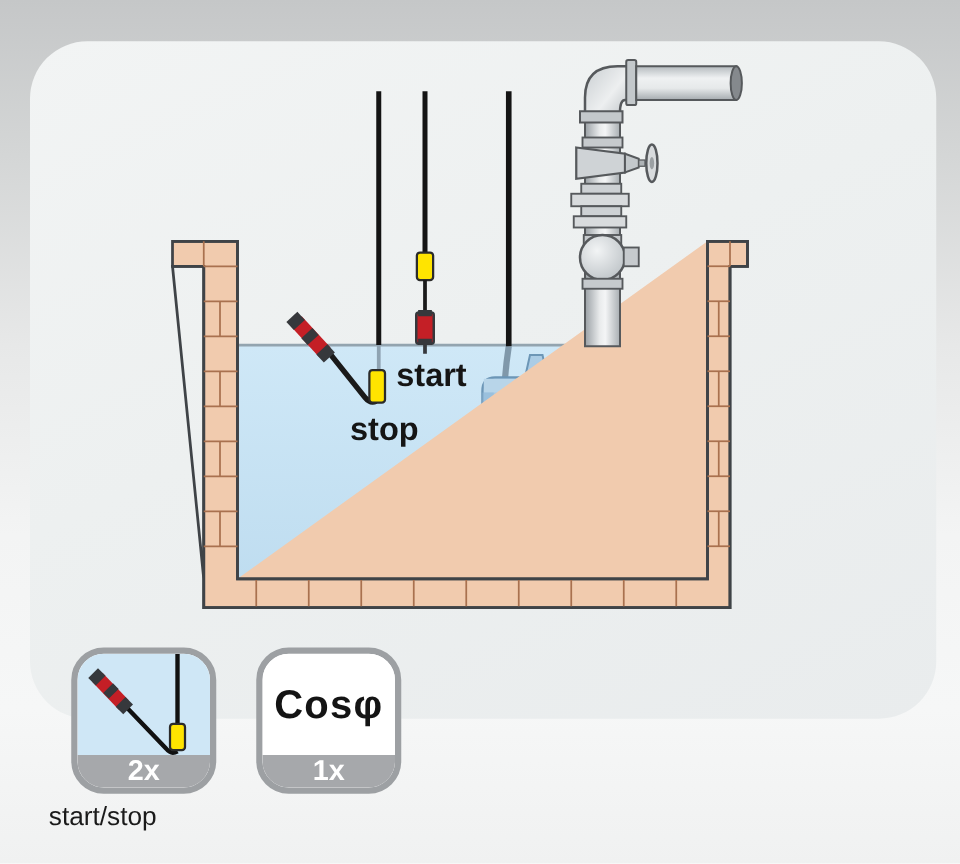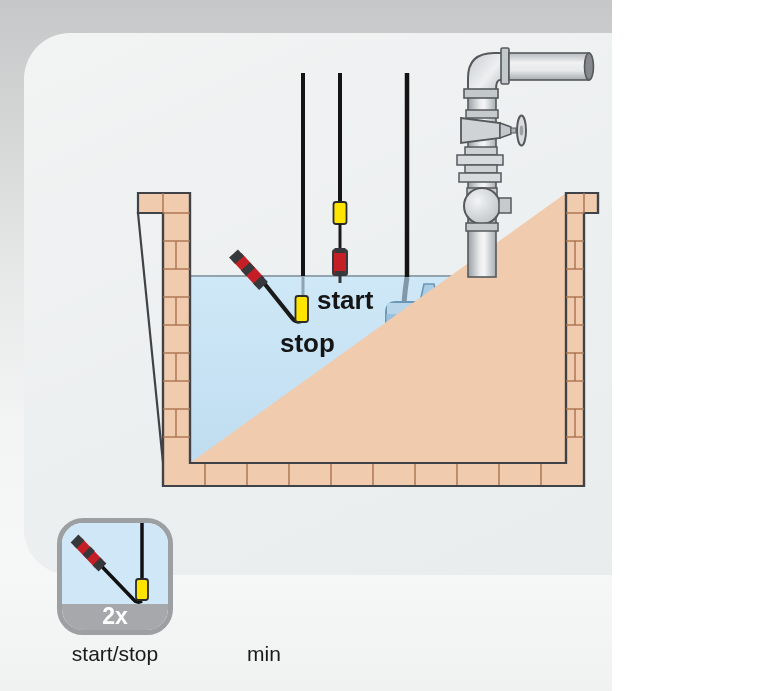--- a/index.html
+++ b/index.html
@@ -1,18 +1,18 @@
 <!DOCTYPE html>
 <html><head>
 <meta charset="utf-8">
 <style>
   html,body{margin:0;padding:0;}
   body{font-family:"Liberation Sans", sans-serif;}
   .stage{
-    position:relative;width:612px;height:691px;overflow:hidden;
+    position:relative;width:768px;height:691px;overflow:hidden;
     background:linear-gradient(180deg,#c5c7c8 0%,#d4d6d6 18%,#e7e8e8 40%,#f3f4f4 62%,#f6f7f7 82%,#f0f1f1 100%);
   }
   .panel{
     position:absolute;left:24px;top:33px;width:725px;height:542px;
     border-radius:46px;
     background:linear-gradient(155deg,#f2f4f4 0%,#edf0f0 45%,#e9eced 100%);
   }
   .scene{position:absolute;left:0;top:0;z-index:2;}
   .badge{
     position:absolute;top:518px;width:116px;height:117px;box-sizing:border-box;
@@ -23,21 +23,21 @@
   .badge-art{width:106px;height:81px;background:#cfe7f6;}
   .badge-symbol{
     width:106px;height:81px;display:flex;align-items:center;justify-content:center;
     background:#ffffff;font-size:32px;font-weight:bold;color:#141414;letter-spacing:1px;
   }
   .badge-bar{
     width:106px;height:26px;background:#a6a8ab;color:#ffffff;
     font-size:23px;font-weight:bold;text-align:center;line-height:25px;
   }
   .badge-caption{
-    position:absolute;top:642px;width:152px;text-align:center;
+    position:absolute;top:642px;width:152px;
     font-size:21px;color:#1a1a1a;z-index:3;
   }
   .caption-1{left:39px;}
   .caption-2{left:188px;}
   svg text.lvl{font-family:"Liberation Sans", sans-serif;font-weight:bold;font-size:26px;fill:#151515;}
 </style>
 </head>
 <body>
 
 <div class="stage">
@@ -248,15 +248,18 @@
         <line x1="12.5" y1="15.5" x2="18.5" y2="21.5" stroke="#36383c" stroke-width="11"></line>
         <line x1="34.5" y1="38.5" x2="40.5" y2="44.5" stroke="#36383c" stroke-width="11"></line>
         <line x1="24.5" y1="27.5" x2="29" y2="32" stroke="#36383c" stroke-width="11"></line>
         <rect x="74" y="56" width="12" height="21" rx="2.5" fill="#ffe400" stroke="#2b2b2b" stroke-width="1.8"></rect>
       </svg>
     </div>
     <div class="badge-bar">2x</div>
   </div>
   <div class="badge-caption caption-1">start/stop</div>
 
-  <div class="badge-caption caption-2">min</div>
+  <div class="badge badge-2">
+    <div class="badge-symbol">Cosφ</div>
+    <div class="badge-bar">1x</div>
+  </div>
 
 </div>
 
 </body></html>

